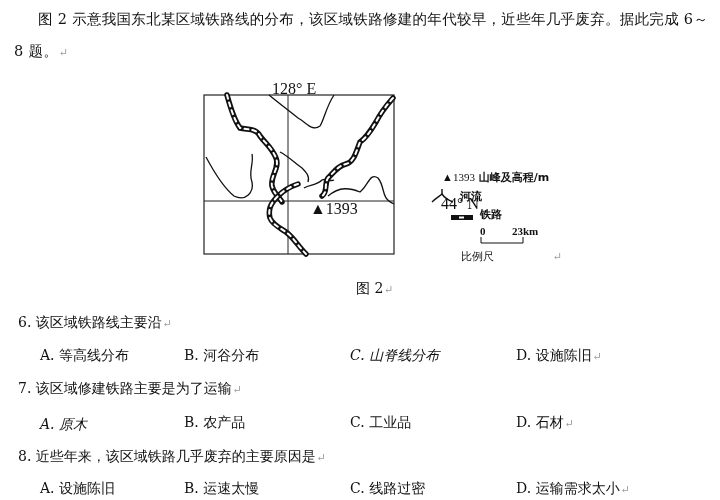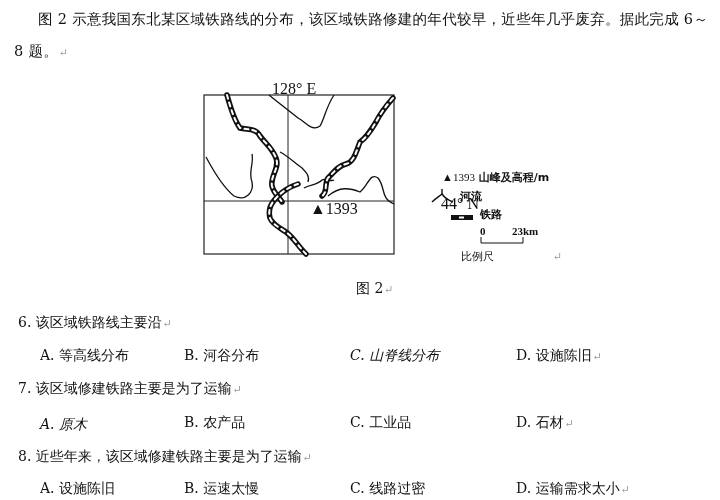--- a/index.html
+++ b/index.html
@@ -109,18 +109,18 @@
   <span>7.</span>
   <span>该区域修建铁路主要是为了运输</span><span class="ret">↵</span>
 </div>
 <div class="abs opt" style="left:40px; top:416px;font-style:italic;"><span>A.</span>&nbsp;<span>原木</span></div>
 <div class="abs opt" style="left:184px; top:414px;"><span>B.</span>&nbsp;<span>农产品</span></div>
 <div class="abs opt" style="left:350px; top:414px;"><span>C.</span>&nbsp;<span>工业品</span></div>
 <div class="abs opt" style="left:516px; top:414px;"><span>D.</span>&nbsp;<span>石材</span><span class="ret">↵</span></div>
 
 <div class="abs q" style="left:18px; top:448px;">
   <span>8.</span>
-  <span>近些年来，该区域修建铁路主要是为了运输</span><span class="ret">↵</span>
+  <span>近些年来，该区域铁路几乎废弃的主要原因是</span><span class="ret">↵</span>
 </div>
 <div class="abs opt" style="left:40px; top:480px;"><span>A.</span>&nbsp;<span>设施陈旧</span></div>
 <div class="abs opt" style="left:184px; top:480px;"><span>B.</span>&nbsp;<span>运速太慢</span></div>
 <div class="abs opt" style="left:350px; top:480px;"><span>C.</span>&nbsp;<span>线路过密</span></div>
 <div class="abs opt" style="left:516px; top:480px;"><span>D.</span>&nbsp;<span>运输需求太小</span><span class="ret">↵</span></div>
 
 </body></html>

